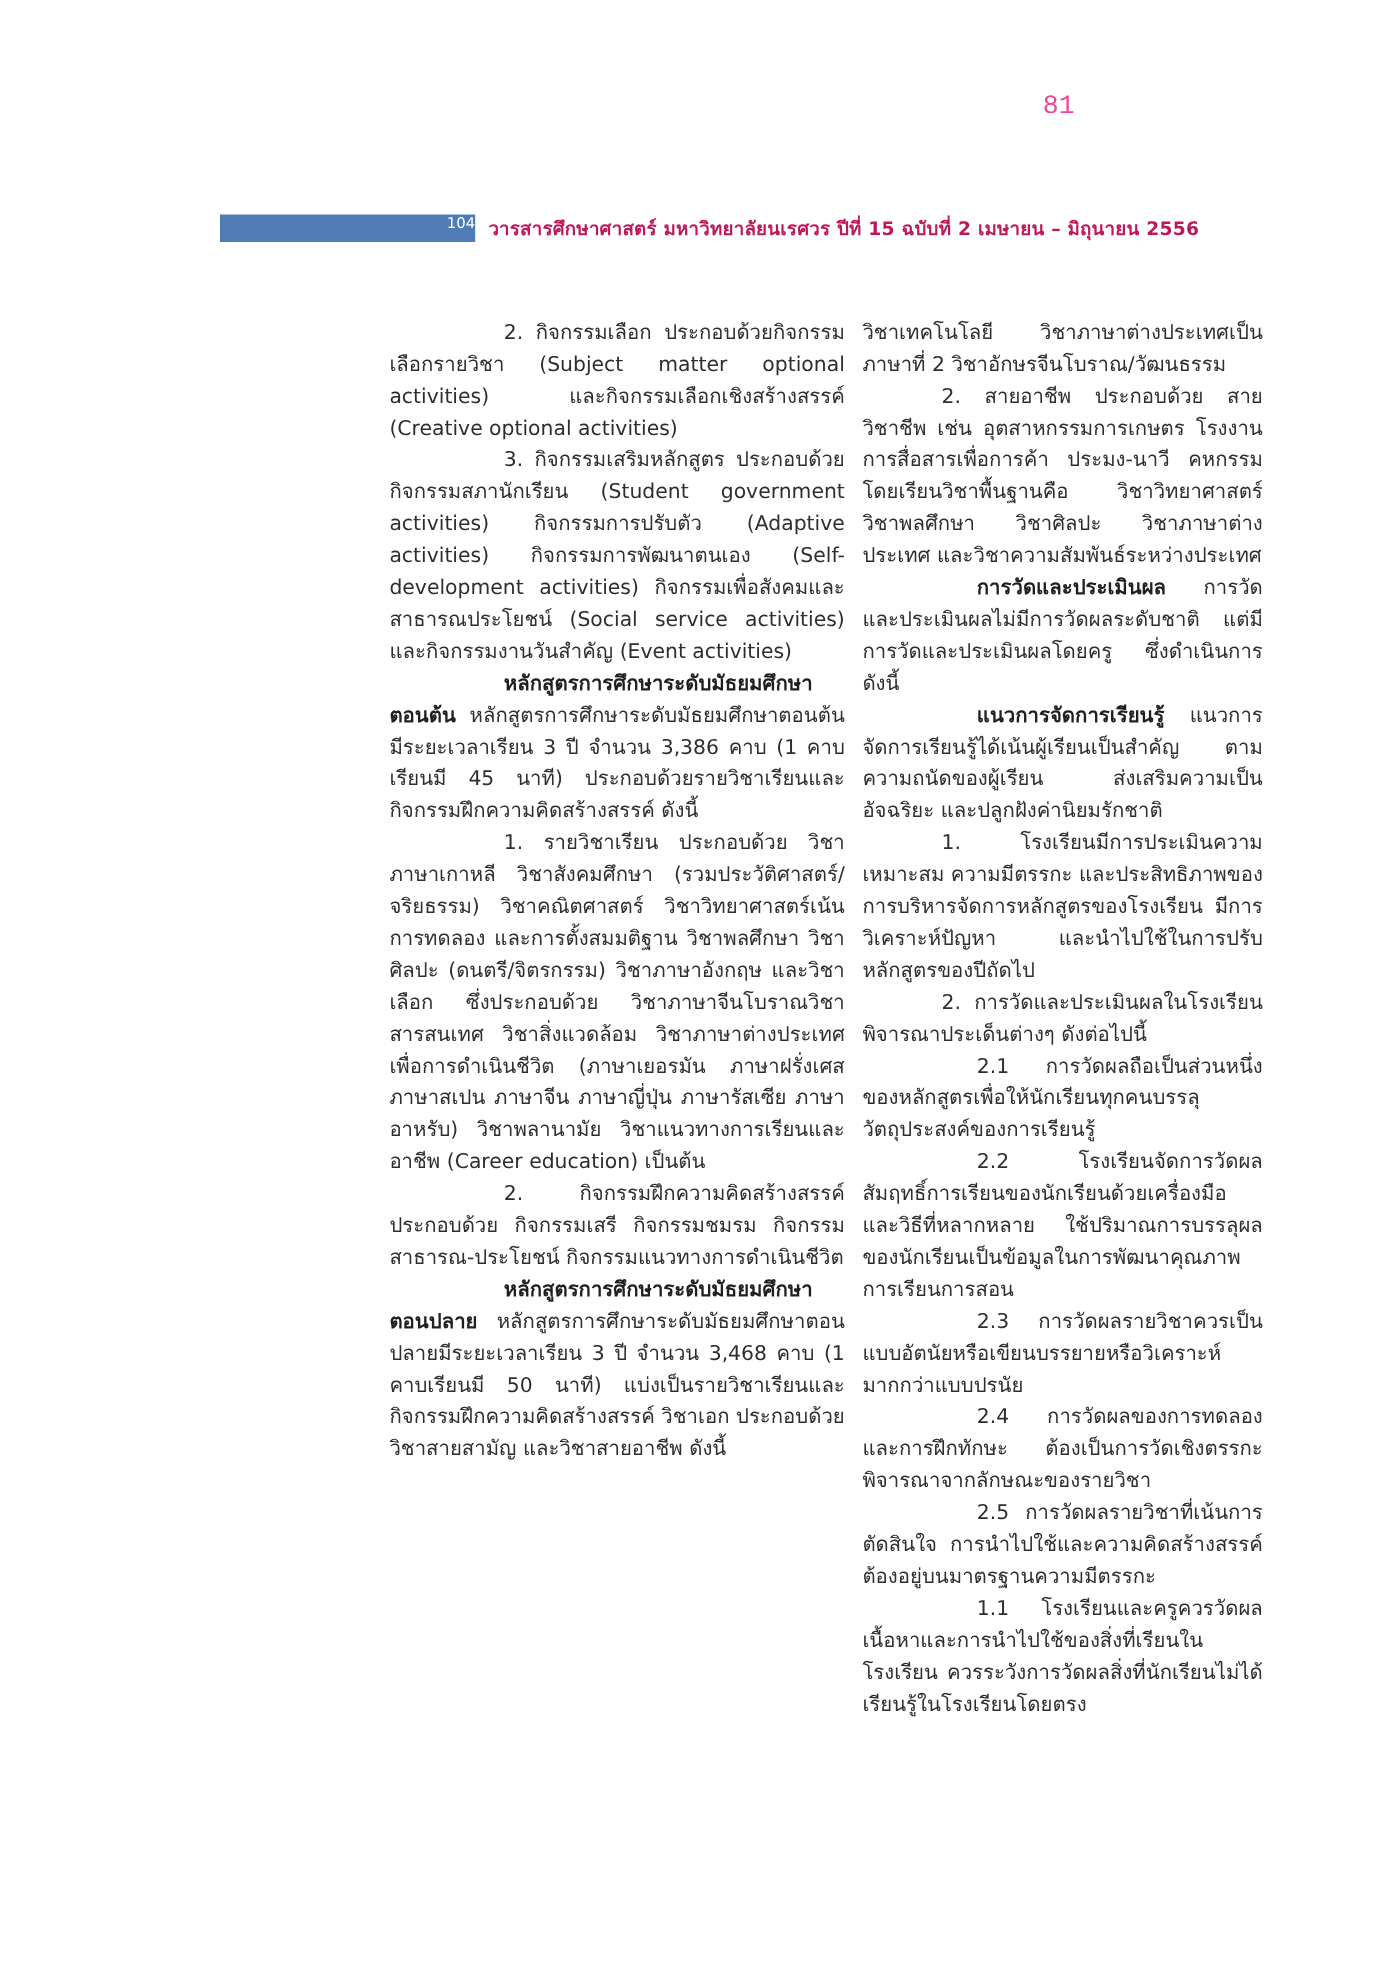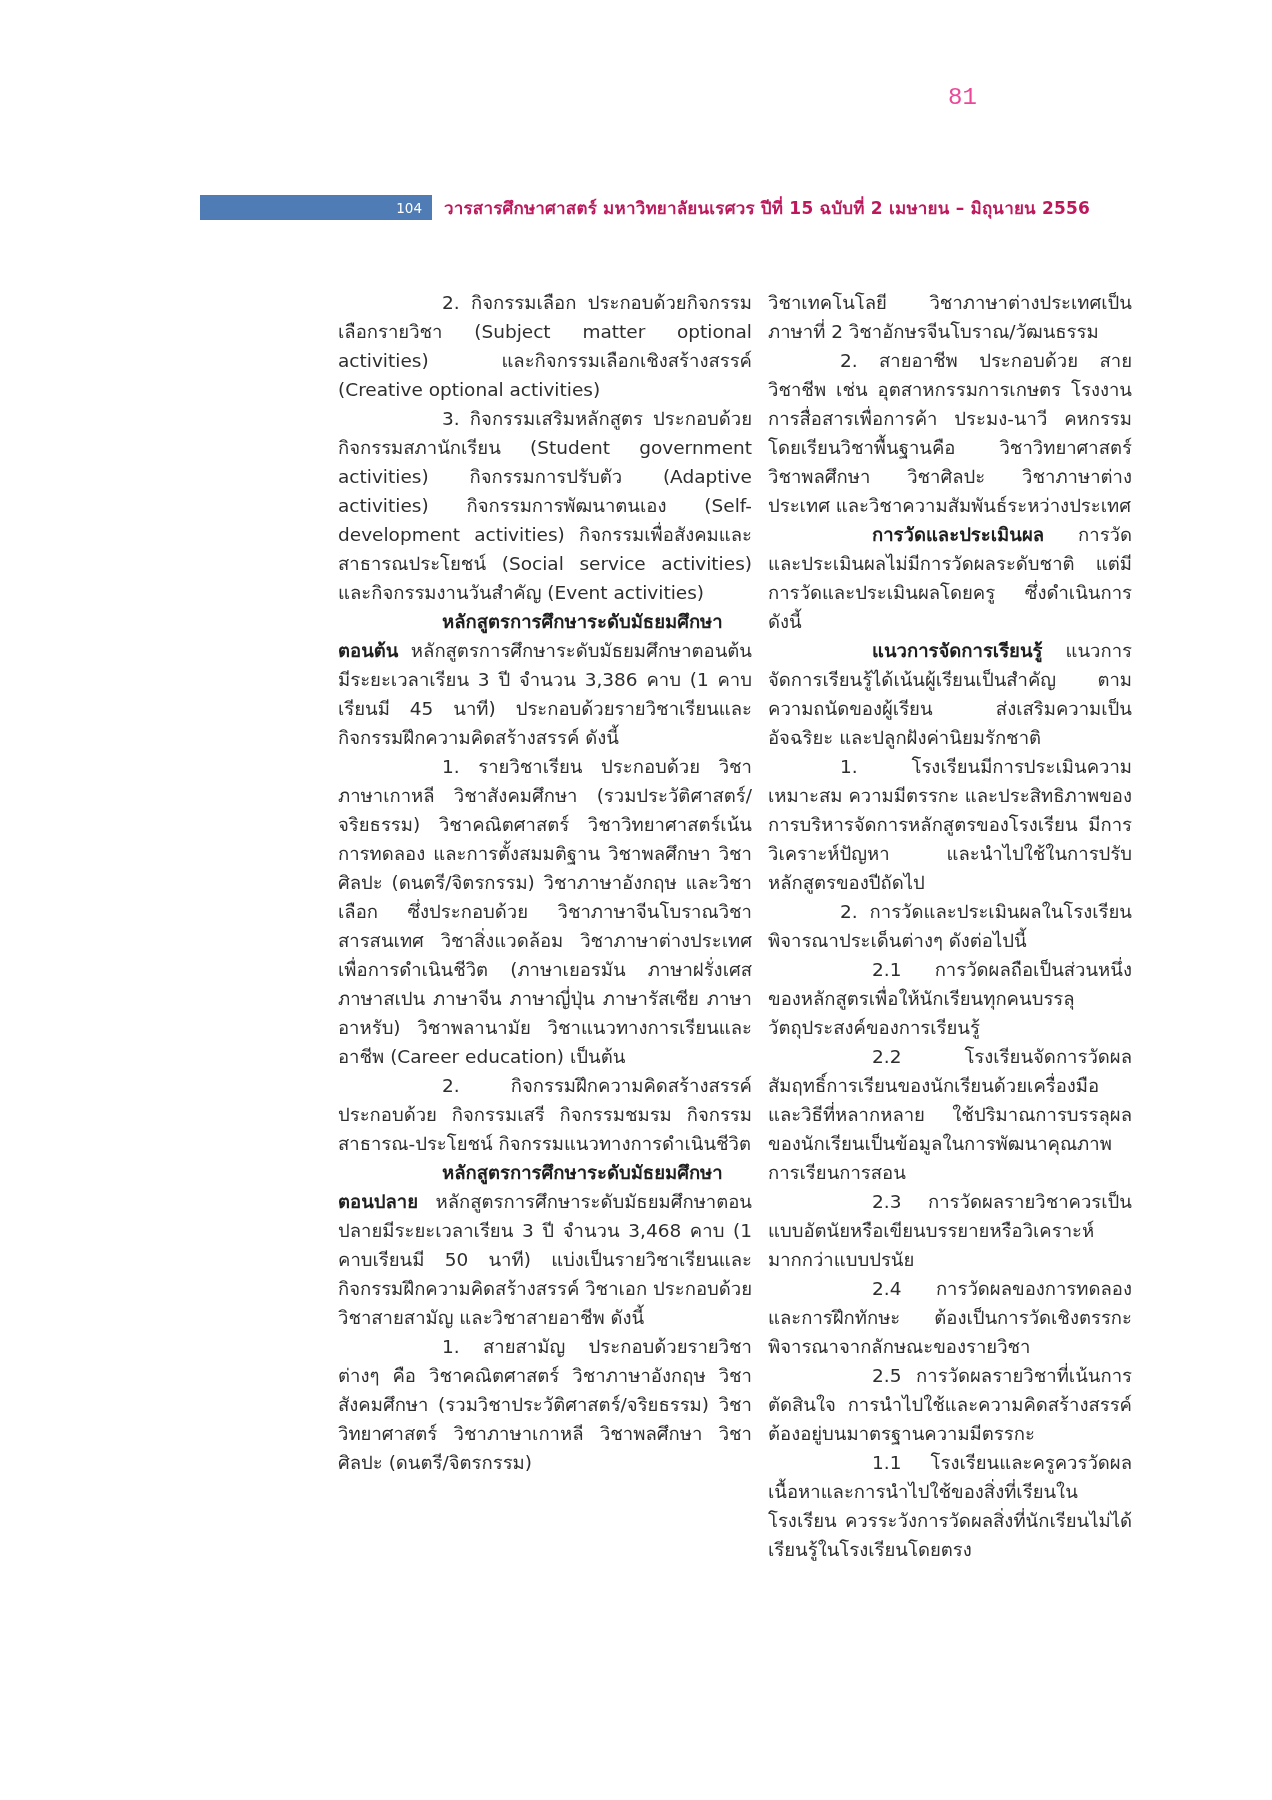--- a/index.html
+++ b/index.html
@@ -17,38 +17,39 @@
     font-size:24px;color:#ec4899;
     font-family:Liberation Mono, monospace;
   }
   .header{
     position:absolute;
     left:200px;top:194px;
     display:flex;align-items:center;
   }
   .header-bar{
     width:232px;height:25px;
-    display:flex;align-items:center;justify-content:flex-end;
-    padding-right:10px;box-sizing:border-box;
+    display:flex;align-items:flex-start;justify-content:flex-end;
+    box-sizing:border-box;
   }
   .header-bar span{
     color:#ffffff;font-size:13.5px;
   }
   .header-title{
     margin-left:12px;
     font-size:17px;font-weight:bold;color:#be185d;
     white-space:nowrap;
     letter-spacing:0.2px;
   }
   .col{
     position:absolute;top:288px;
     text-align:justify;
     font-size:18.5px;
     line-height:29px;
     word-break:normal;
+    margin-left:16px;
   }
   .col-left{left:338px;width:414px;}
   .col-right{left:768px;width:364px;}
   .para{margin:0;padding:0;}
   .para.ind1{text-indent:72px;}
   .para.ind2{text-indent:104px;}
   .para b{font-weight:bold;color:#1f1f1f;}
 </style>
 </head>
 <body style="color: rgb(46, 46, 46);">
@@ -62,21 +63,20 @@
   <div class="header-title">วารสารศึกษาศาสตร์ มหาวิทยาลัยนเรศวร ปีที่ 15 ฉบับที่ 2 เมษายน – มิถุนายน 2556</div>
 </div>
 
 <div class="col col-left">
     <p class="para ind2"><span>2. กิจกรรมเลือก ประกอบด้วยกิจกรรมเลือกรายวิชา (Subject matter optional activities) และกิจกรรมเลือกเชิงสร้างสรรค์ (Creative optional activities)</span></p>
     <p class="para ind2"><span>3. กิจกรรมเสริมหลักสูตร ประกอบด้วยกิจกรรมสภานักเรียน (Student government activities) กิจกรรมการปรับตัว (Adaptive activities) กิจกรรมการพัฒนาตนเอง (Self-development activities) กิจกรรมเพื่อสังคมและสาธารณประโยชน์ (Social service activities) และกิจกรรมงานวันสำคัญ (Event activities)</span></p>
     <p class="para ind2"><b>หลักสูตรการศึกษาระดับมัธยมศึกษาตอนต้น</b><span> หลักสูตรการศึกษาระดับมัธยมศึกษาตอนต้นมีระยะเวลาเรียน 3 ปี จำนวน 3,386 คาบ (1 คาบเรียนมี 45 นาที) ประกอบด้วยรายวิชาเรียนและกิจกรรมฝึกความคิดสร้างสรรค์ ดังนี้</span></p>
     <p class="para ind2"><span>1. รายวิชาเรียน ประกอบด้วย วิชาภาษาเกาหลี วิชาสังคมศึกษา (รวมประวัติศาสตร์/จริยธรรม) วิชาคณิตศาสตร์ วิชาวิทยาศาสตร์เน้นการทดลอง และการตั้งสมมติฐาน วิชาพลศึกษา วิชาศิลปะ (ดนตรี/จิตรกรรม) วิชาภาษาอังกฤษ และวิชาเลือก ซึ่งประกอบด้วย วิชาภาษาจีนโบราณวิชาสารสนเทศ วิชาสิ่งแวดล้อม วิชาภาษาต่างประเทศเพื่อการดำเนินชีวิต (ภาษาเยอรมัน ภาษาฝรั่งเศส ภาษาสเปน ภาษาจีน ภาษาญี่ปุ่น ภาษารัสเซีย ภาษาอาหรับ) วิชาพลานามัย วิชาแนวทางการเรียนและอาชีพ (Career education) เป็นต้น</span></p>
     <p class="para ind2"><span>2. กิจกรรมฝึกความคิดสร้างสรรค์ ประกอบด้วย กิจกรรมเสรี กิจกรรมชมรม กิจกรรมสาธารณ-ประโยชน์ กิจกรรมแนวทางการดำเนินชีวิต</span></p>
     <p class="para ind2"><b>หลักสูตรการศึกษาระดับมัธยมศึกษาตอนปลาย</b><span> หลักสูตรการศึกษาระดับมัธยมศึกษาตอนปลายมีระยะเวลาเรียน 3 ปี จำนวน 3,468 คาบ (1 คาบเรียนมี 50 นาที) แบ่งเป็นรายวิชาเรียนและกิจกรรมฝึกความคิดสร้างสรรค์ วิชาเอก ประกอบด้วย วิชาสายสามัญ และวิชาสายอาชีพ ดังนี้</span></p>
-    <p class="para ind2"><span>1. สายสามัญ ประกอบด้วยรายวิชาต่างๆ คือ วิชาคณิตศาสตร์ วิชาภาษาอังกฤษ วิชาสังคมศึกษา (รวมวิชาประวัติศาสตร์/จริยธรรม) วิชาวิทยาศาสตร์ วิชาภาษาเกาหลี วิชาพลศึกษา วิชาศิลปะ (ดนตรี/จิตรกรรม)</span></p>
   </div>
 <div class="col col-right">
     <p class="para"><span>วิชาเทคโนโลยี วิชาภาษาต่างประเทศเป็นภาษาที่ 2 วิชาอักษรจีนโบราณ/วัฒนธรรม</span></p>
     <p class="para ind1"><span>2. สายอาชีพ ประกอบด้วย สายวิชาชีพ เช่น อุตสาหกรรมการเกษตร โรงงาน การสื่อสารเพื่อการค้า ประมง-นาวี คหกรรม โดยเรียนวิชาพื้นฐานคือ วิชาวิทยาศาสตร์ วิชาพลศึกษา วิชาศิลปะ วิชาภาษาต่างประเทศ และวิชาความสัมพันธ์ระหว่างประเทศ</span></p>
     <p class="para ind2"><b>การวัดและประเมินผล</b><span> การวัดและประเมินผลไม่มีการวัดผลระดับชาติ แต่มีการวัดและประเมินผลโดยครู ซึ่งดำเนินการดังนี้</span></p>
     <p class="para ind2"><b>แนวการจัดการเรียนรู้</b><span> แนวการจัดการเรียนรู้ได้เน้นผู้เรียนเป็นสำคัญ ตามความถนัดของผู้เรียน ส่งเสริมความเป็นอัจฉริยะ และปลูกฝังค่านิยมรักชาติ</span></p>
     <p class="para ind1"><span>1. โรงเรียนมีการประเมินความเหมาะสม ความมีตรรกะ และประสิทธิภาพของการบริหารจัดการหลักสูตรของโรงเรียน มีการวิเคราะห์ปัญหา และนำไปใช้ในการปรับหลักสูตรของปีถัดไป</span></p>
     <p class="para ind1"><span>2. การวัดและประเมินผลในโรงเรียน พิจารณาประเด็นต่างๆ ดังต่อไปนี้</span></p>
     <p class="para ind2"><span>2.1 การวัดผลถือเป็นส่วนหนึ่งของหลักสูตรเพื่อให้นักเรียนทุกคนบรรลุวัตถุประสงค์ของการเรียนรู้</span></p>
     <p class="para ind2"><span>2.2 โรงเรียนจัดการวัดผลสัมฤทธิ์การเรียนของนักเรียนด้วยเครื่องมือและวิธีที่หลากหลาย ใช้ปริมาณการบรรลุผลของนักเรียนเป็นข้อมูลในการพัฒนาคุณภาพการเรียนการสอน</span></p>

